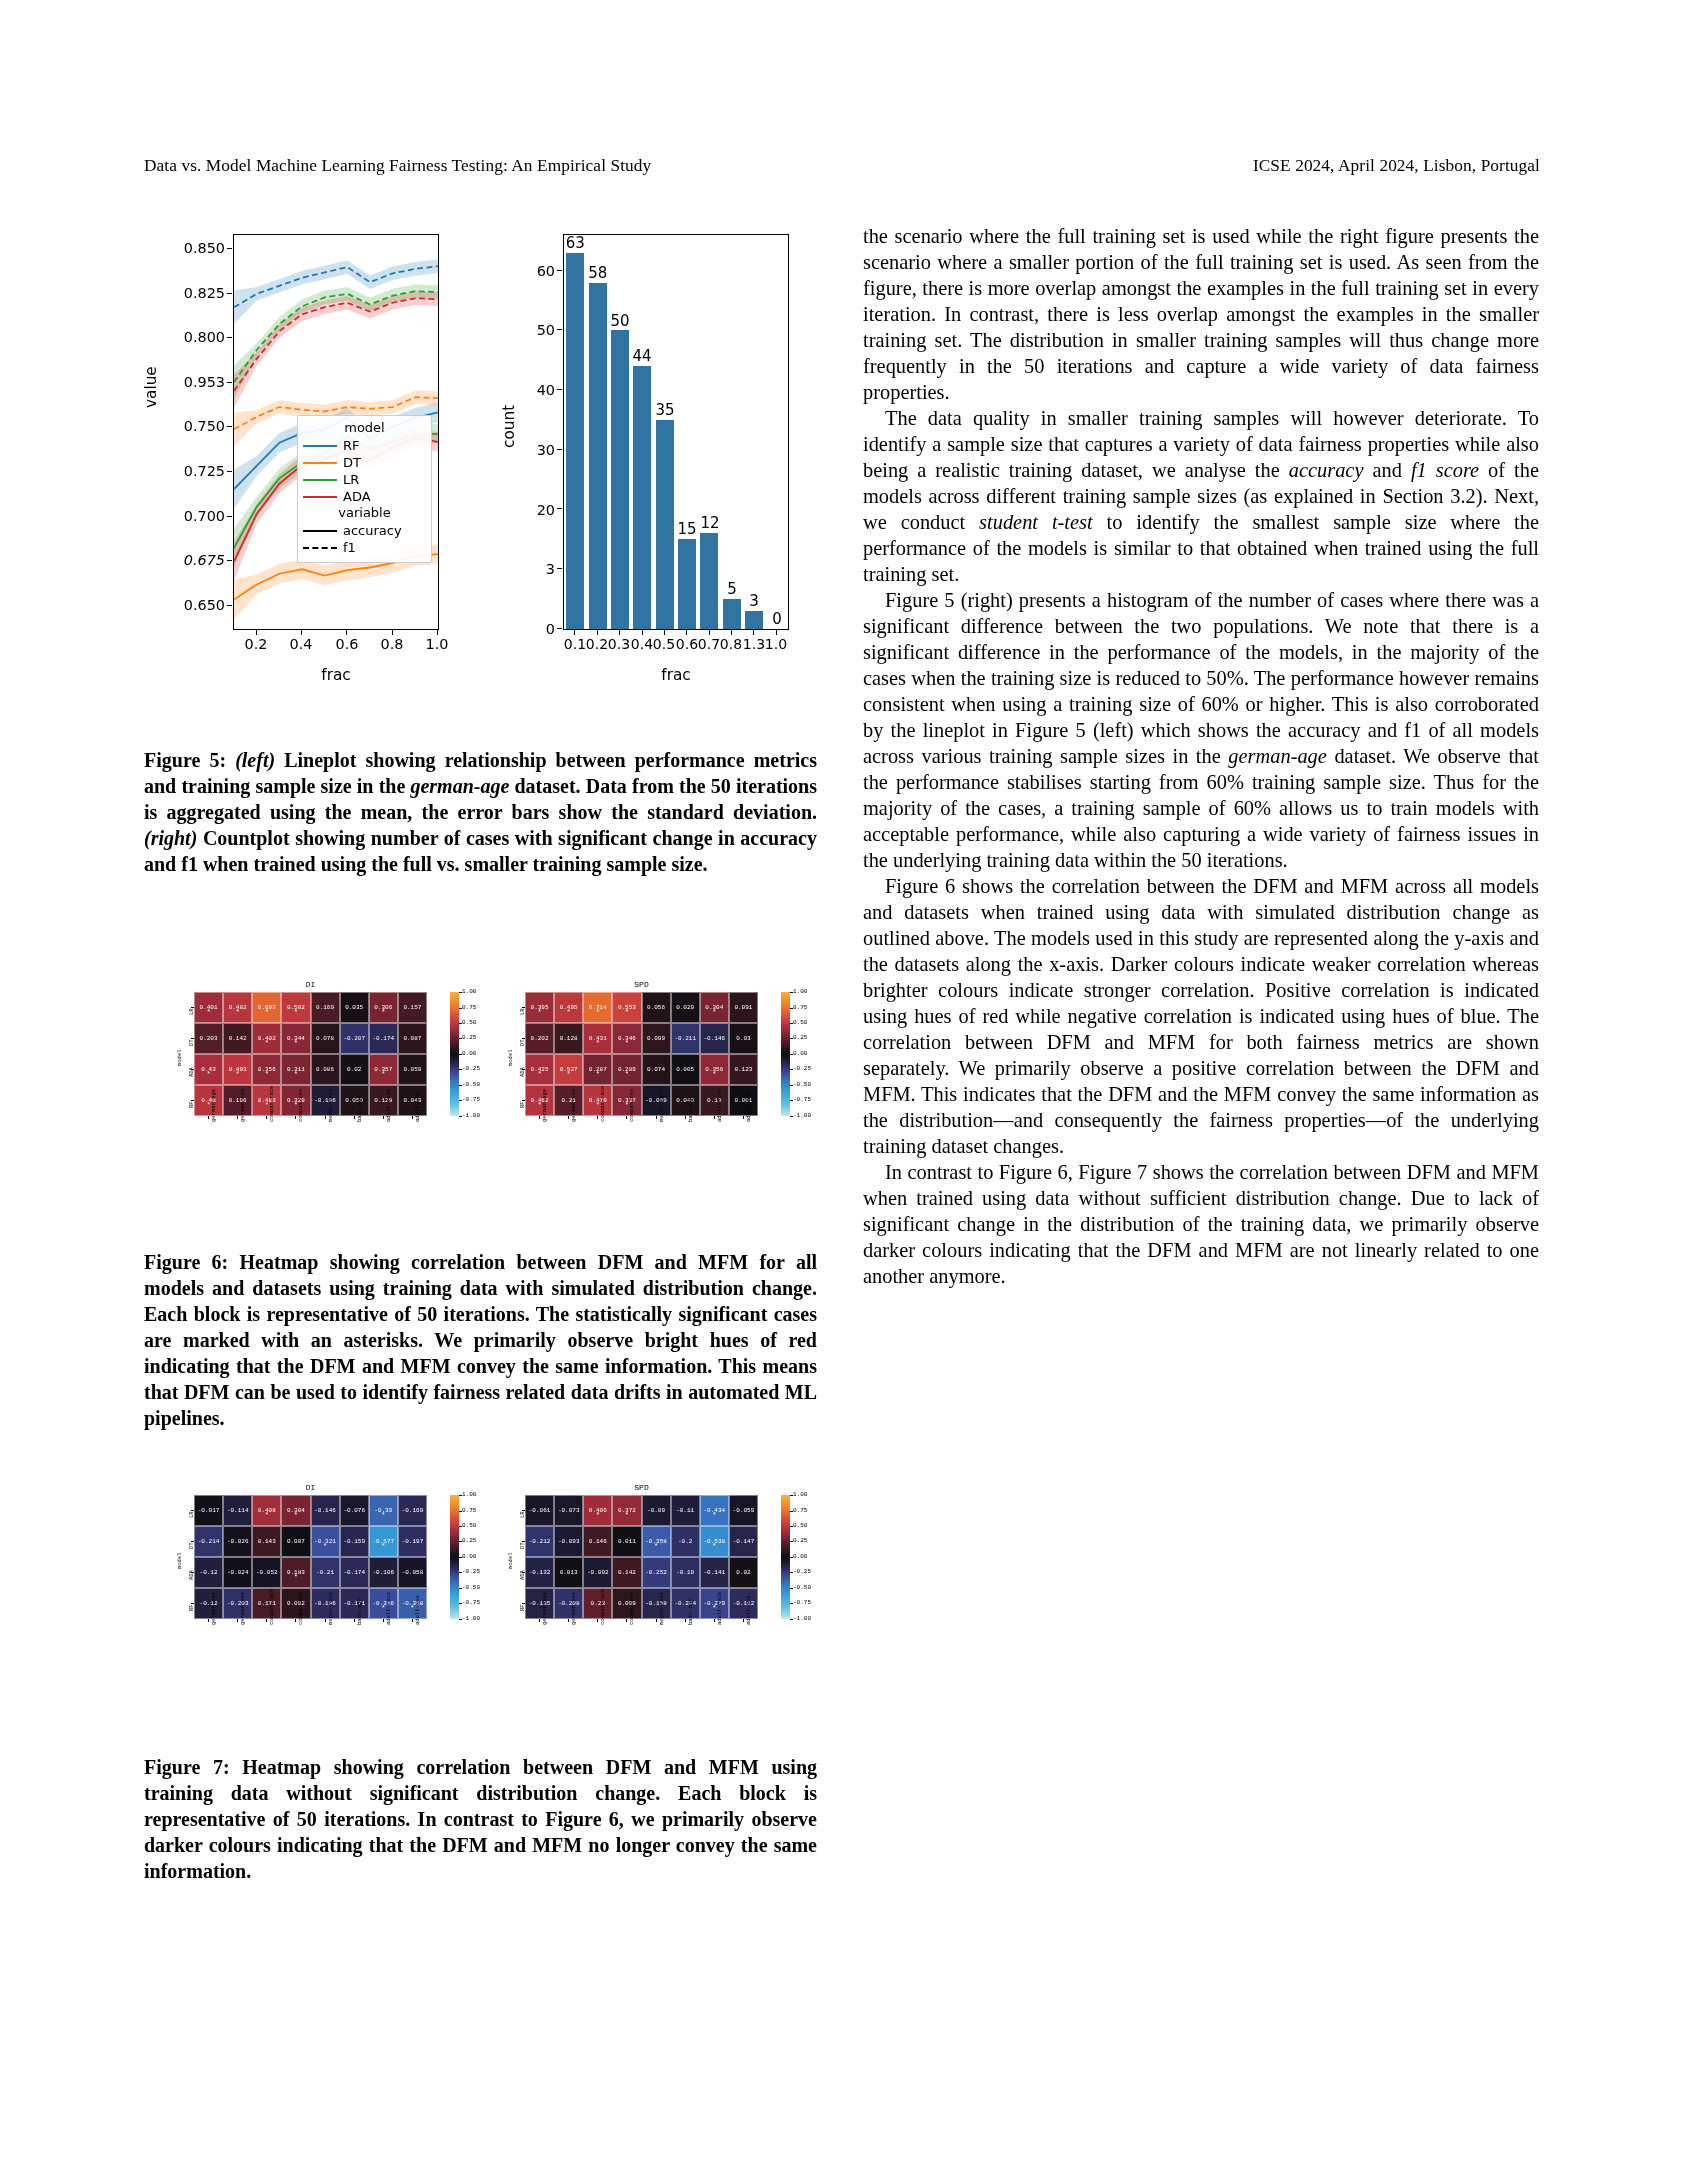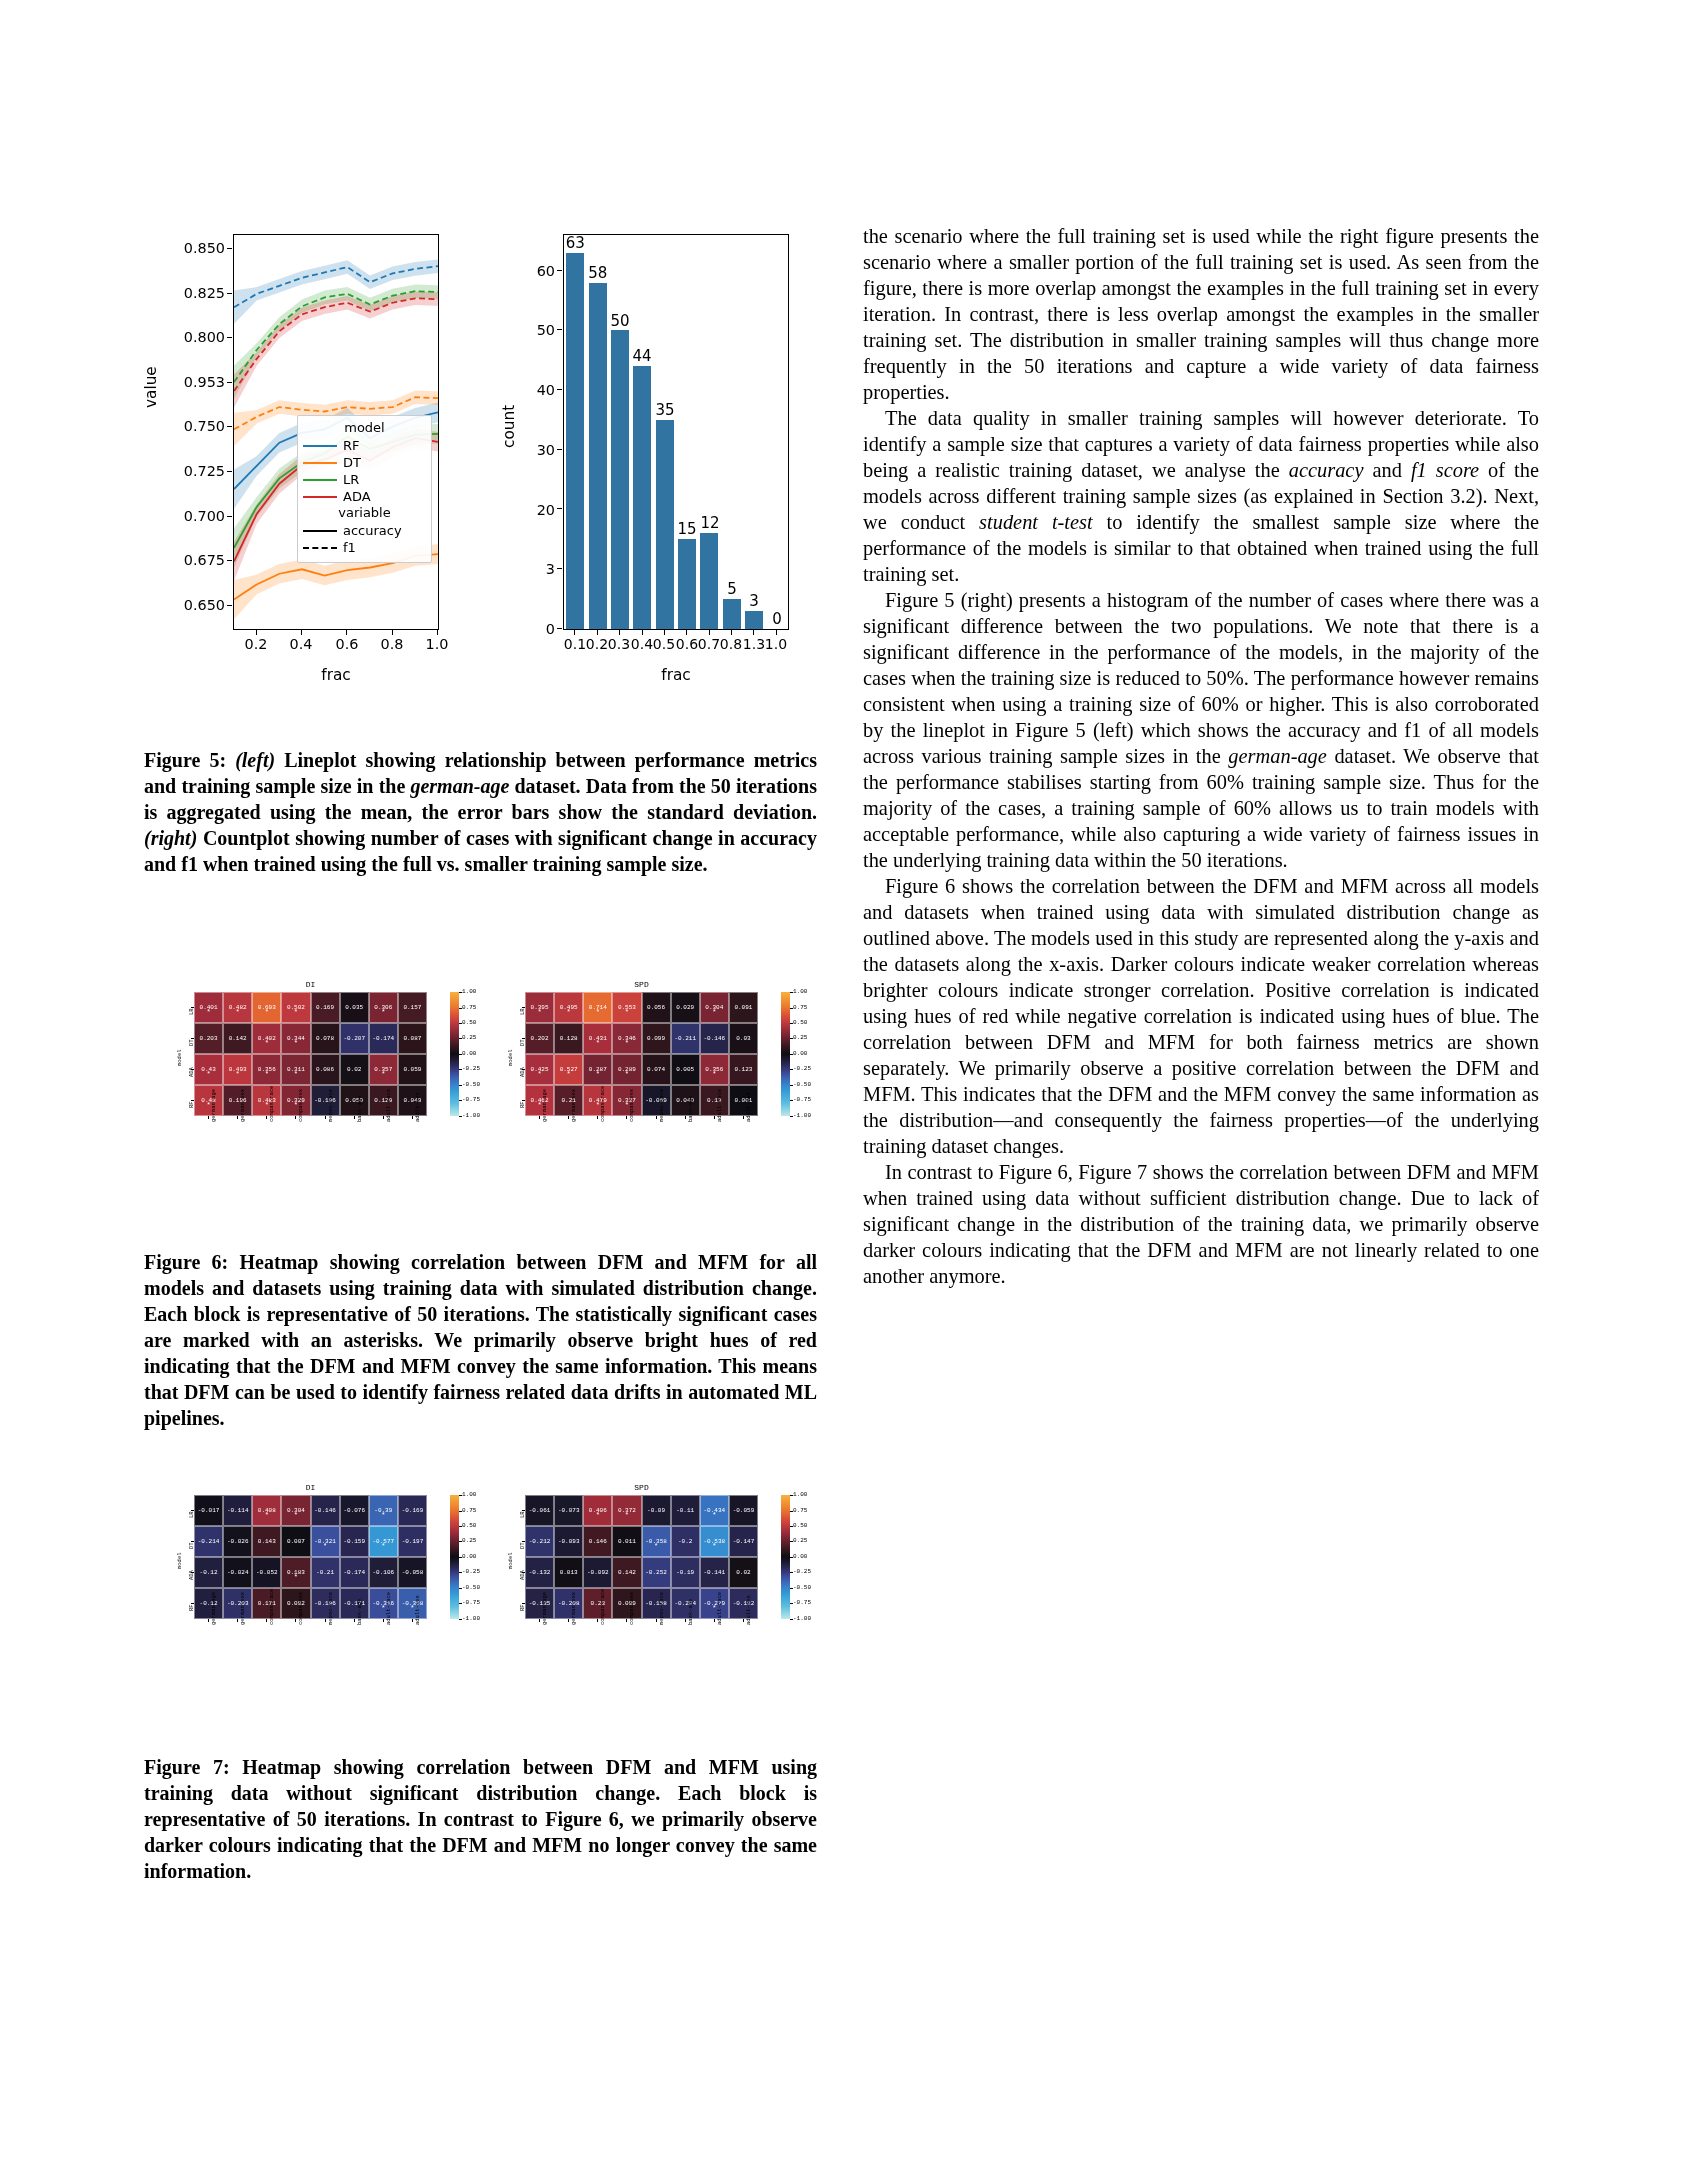--- a/index.html
+++ b/index.html
@@ -143,41 +143,45 @@
   .hm-cbtickmark{position:absolute;left:-3px;width:3px;height:0.8px;background:#000;}
 
   #fig6{left:144px;top:978px;width:673px;height:272px;}
   #fig7{left:144px;top:1481px;width:673px;height:272px;}
 </style>
 </head>
 <body>
 
 <div class="page">
 
+  <div class="runhead">
+    <span>Data vs. Model Machine Learning Fairness Testing: An Empirical Study</span>
+    <span>ICSE 2024, April 2024, Lisbon, Portugal</span>
+  </div>
 
   <div id="fig5">
 
     <div class="mplfig" id="lineplot">
       <div class="lp-ylabel">value</div>
       <div id="lp-yticks">
           <div class="lp-ytick" style="top: 21px; left: 8px; width: 73px;">0.850</div>
           <div class="tickmark" style="left: 83px; top: 28px; width: 5px; height: 1.3px;"></div>
           <div class="lp-ytick" style="top: 66px; left: 8px; width: 73px;">0.825</div>
           <div class="tickmark" style="left: 83px; top: 73px; width: 5px; height: 1.3px;"></div>
           <div class="lp-ytick" style="top: 110px; left: 8px; width: 73px;">0.800</div>
           <div class="tickmark" style="left: 83px; top: 117px; width: 5px; height: 1.3px;"></div>
           <div class="lp-ytick" style="top: 155px; left: 8px; width: 73px;">0.953</div>
           <div class="tickmark" style="left: 83px; top: 162px; width: 5px; height: 1.3px;"></div>
           <div class="lp-ytick" style="top: 199px; left: 8px; width: 73px;">0.750</div>
           <div class="tickmark" style="left: 83px; top: 206px; width: 5px; height: 1.3px;"></div>
           <div class="lp-ytick" style="top: 244px; left: 8px; width: 73px;">0.725</div>
           <div class="tickmark" style="left: 83px; top: 251px; width: 5px; height: 1.3px;"></div>
           <div class="lp-ytick" style="top: 289px; left: 8px; width: 73px;">0.700</div>
           <div class="tickmark" style="left: 83px; top: 296px; width: 5px; height: 1.3px;"></div>
-          <div class="lp-ytick" style="top: 333px; left: 8px; width: 73px;">0.675</div>
+          <div class="lp-ytick" style="top: 333px; left: 8px; width: 73px; font-style: italic;">0.675</div>
           <div class="tickmark" style="left: 83px; top: 340px; width: 5px; height: 1.3px;"></div>
           <div class="lp-ytick" style="top: 378px; left: 8px; width: 73px;">0.650</div>
           <div class="tickmark" style="left: 83px; top: 385px; width: 5px; height: 1.3px;"></div>
         </div>
       <div id="lp-frame">
         <svg id="lp-svg" width="204" height="394" viewBox="0 0 206 398">
             <polygon points="0,236.81900452488702 22.88888888888889,223.31221719457017 45.77777777777778,199.9004524886878 68.66666666666667,189.99547511312224 91.55555555555556,186.39366515837114 114.44444444444444,174.68778280543003 137.33333333333331,195.39819004524898 160.22222222222223,183.69230769230788 183.11111111111111,174.68778280543003 206,169.28506787330332 206,189.0950226244344 183.11111111111111,194.4977375565611 160.22222222222223,203.50226244343892 137.33333333333331,215.20814479638 114.44444444444444,194.4977375565611 91.55555555555556,206.20361990950218 68.66666666666667,209.8054298642533 45.77777777777778,219.7104072398188 22.88888888888889,243.1221719457012 0,276.4389140271491" fill="#1f77b4" fill-opacity="0.22" stroke="none"></polygon>
             <polygon points="0,56.188235294117646 22.88888888888889,52.58642533936654 45.77777777777778,44.48235294117637 68.66666666666667,36.37828054298643 91.55555555555556,30.97556561085969 114.44444444444444,25.572850678733005 137.33333333333331,40.88054298642521 160.22222222222223,31.876018099547423 183.11111111111111,27.373755656108585 206,24.6723981900451 206,38.359276018099536 183.11111111111111,41.06063348416296 160.22222222222223,45.5628959276018 137.33333333333331,54.56742081447965 114.44444444444444,39.25972850678744 91.55555555555556,44.662443438914124 68.66666666666667,50.06515837104081 45.77777777777778,58.16923076923081 22.88888888888889,66.27330316742092 0,89.68506787330313" fill="#1f77b4" fill-opacity="0.22" stroke="none"></polygon>
             <polygon points="0,348.4751131221722 22.88888888888889,343.0723981900453 45.77777777777778,332.2669683257919 68.66666666666667,327.76470588235304 91.55555555555556,334.06787330316746 114.44444444444444,328.6651583710408 137.33333333333331,325.9638009049775 160.22222222222223,321.46153846153845 183.11111111111111,314.25791855203624 206,312.45701357466066 206,332.2669683257917 183.11111111111111,334.0678733031673 160.22222222222223,341.27149321266955 137.33333333333331,345.77375565610856 114.44444444444444,348.4751131221718 91.55555555555556,353.8778280542985 68.66666666666667,347.5746606334841 45.77777777777778,352.0769230769229 22.88888888888889,362.88235294117635 0,388.09502262443425" fill="#ff7f0e" fill-opacity="0.22" stroke="none"></polygon>
             <polygon points="0,179.55022624434392 22.88888888888889,176.8488687782805 45.77777777777778,166.94389140271497 68.66666666666667,169.6452488687782 91.55555555555556,171.44615384615378 114.44444444444444,166.94389140271497 137.33333333333331,168.74479638009052 160.22222222222223,166.94389140271497 183.11111111111111,157.03891402714925 206,157.93936651583712 206,171.6262443438915 183.11111111111111,170.72579185520362 160.22222222222223,180.63076923076935 137.33333333333331,182.4316742081449 114.44444444444444,180.63076923076935 91.55555555555556,185.13303167420815 68.66666666666667,183.3321266968326 45.77777777777778,180.63076923076935 22.88888888888889,190.53574660633487 0,213.04705882352937" fill="#ff7f0e" fill-opacity="0.22" stroke="none"></polygon>

